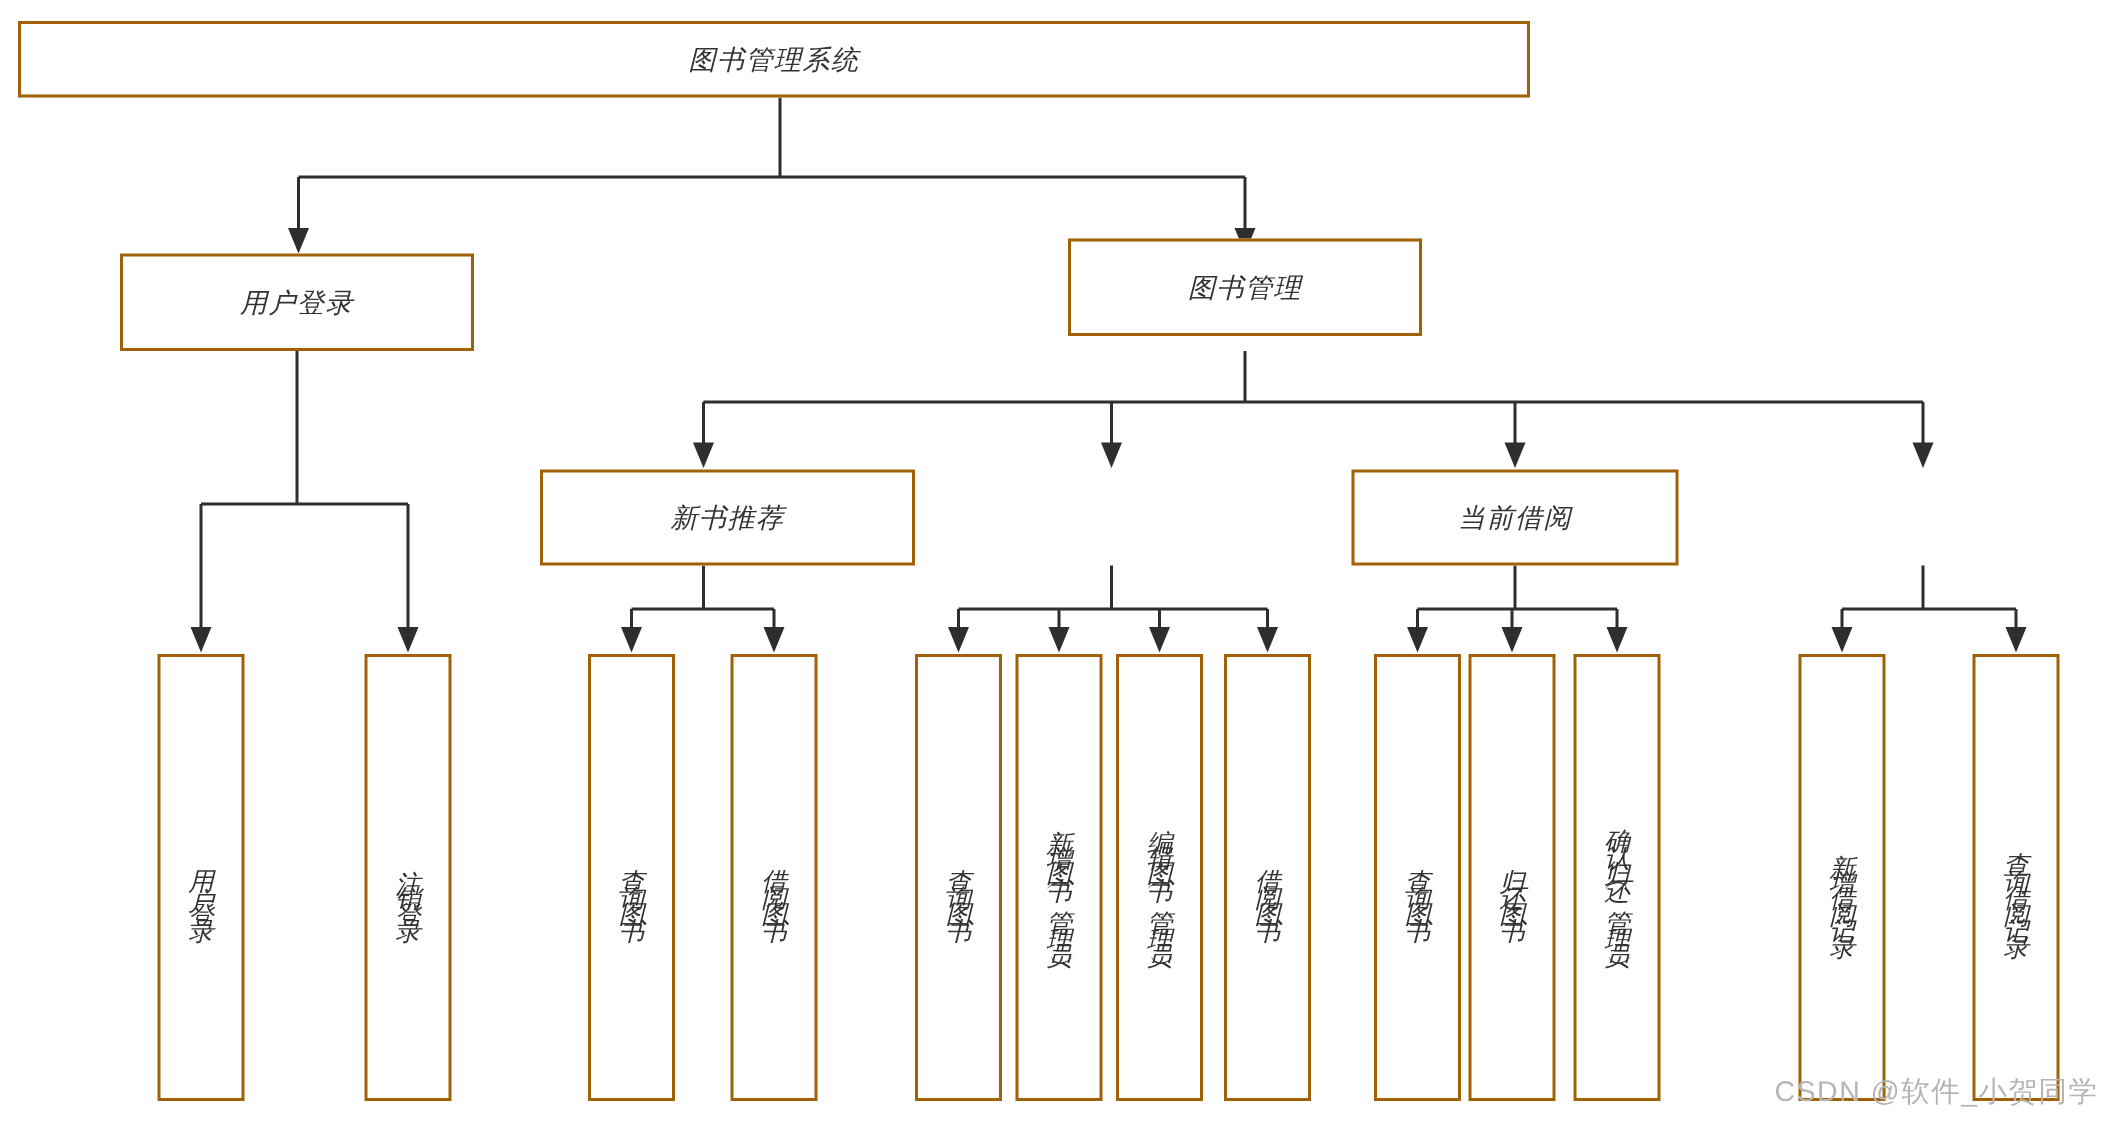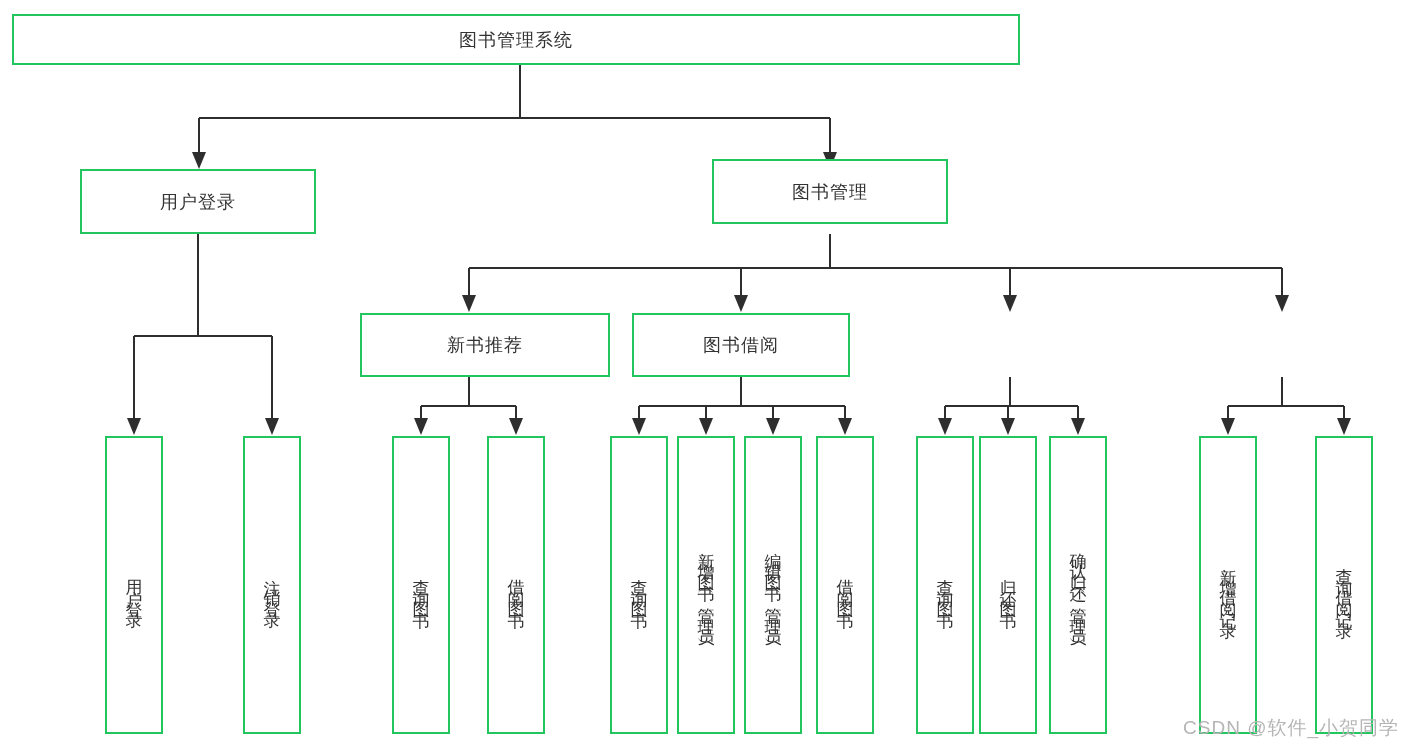--- a/index.html
+++ b/index.html
@@ -2,22 +2,22 @@
 <html><head>
 <meta charset="utf-8">
 <style>
   html,body{margin:0;padding:0;background:#ffffff;}
   .stage{
     position:relative;width:1405px;height:747px;background:#ffffff;overflow:hidden;
     font-family:"Liberation Sans","DejaVu Sans",sans-serif;color:#333333;
   }
   .lines{position:absolute;left:0;top:0;width:1405px;height:747px;}
   .box{
-    position:absolute;box-sizing:border-box;border:2px solid #22c55e;background:#ffffff;
-    display:flex;align-items:center;justify-content:center;text-align:center;
+    position:absolute;box-sizing:border-box;border:2px solid #a16207;background:#ffffff;
+    display:flex;align-items:center;justify-content:center;text-align:center;font-style:italic;
   }
   .h{font-size:18px;letter-spacing:1px;}
   .v{
     writing-mode:vertical-rl;text-orientation:mixed;
     font-size:17px;letter-spacing:11px;line-height:1;
     padding-top:6px;
   }
   .watermark{
     position:absolute;right:6px;top:715px;
     font-size:19px;color:#b5b5b5;letter-spacing:1px;white-space:nowrap;margin-left:40px;
@@ -60,21 +60,21 @@
       <polygon points="1337,418 1351,418 1344,435"></polygon>
     </g>
   </svg>
 
   <div class="box h" style="left:12px;top:14px;width:1008px;height:51px">图书管理系统</div>
 
   <div class="box h" style="left:80px;top:169px;width:236px;height:65px">用户登录</div>
   <div class="box h" style="left:712px;top:159px;width:236px;height:65px">图书管理</div>
 
   <div class="box h" style="left:360px;top:313px;width:250px;height:64px">新书推荐</div>
-  <div class="box h" style="left:632px;top:313px;width:218px;height:64px">图书借阅</div>
+  <div class="box h" style="left:901px;top:313px;width:218px;height:64px">当前借阅</div>
 
   <div class="box v" style="left:105px;top:436px;width:58px;height:298px">用户登录</div>
   <div class="box v" style="left:243px;top:436px;width:58px;height:298px">注销登录</div>
 
   <div class="box v" style="left:392px;top:436px;width:58px;height:298px">查询图书</div>
   <div class="box v" style="left:487px;top:436px;width:58px;height:298px">借阅图书</div>
 
   <div class="box v" style="left:610px;top:436px;width:58px;height:298px">查询图书</div>
   <div class="box v" style="left:677px;top:436px;width:58px;height:298px">新增图书（管理员）</div>
   <div class="box v" style="left:744px;top:436px;width:58px;height:298px">编辑图书（管理员）</div>

